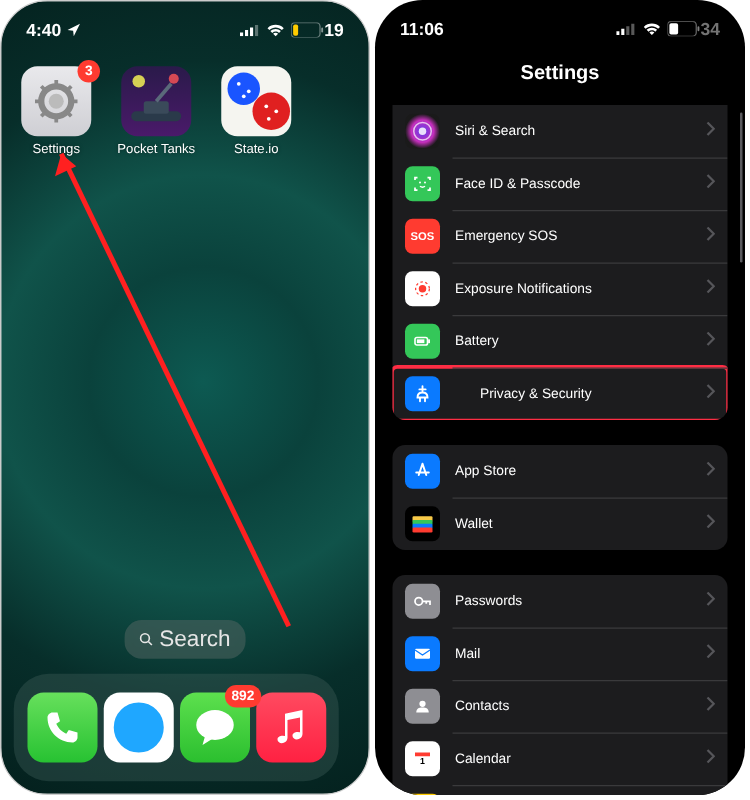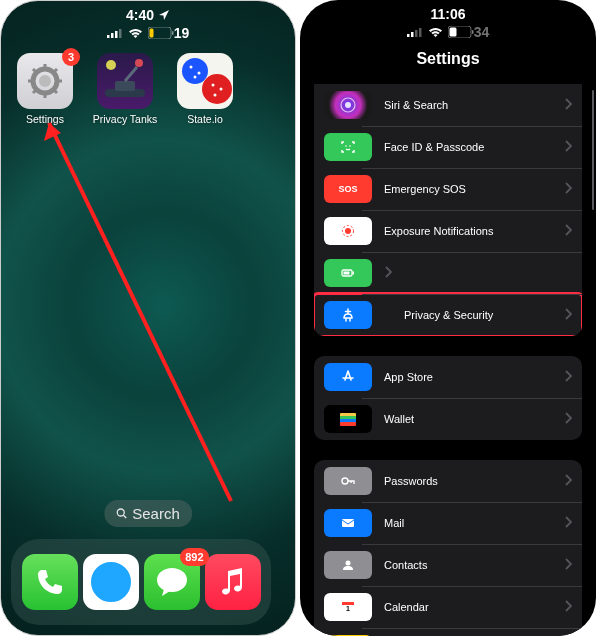--- a/index.html
+++ b/index.html
@@ -1,52 +1,52 @@
 <!DOCTYPE html>
 <html><head>
   <meta charset="utf-8">
   <style>
     * { margin: 0; padding: 0; box-sizing: border-box; font-family: -apple-system, BlinkMacSystemFont, "Helvetica Neue", sans-serif; }
     body { background: #fff; width: 600px; height: 640px; display: flex; gap: 4px; }
     .phone { position: relative; border-radius: 38px; overflow: hidden; flex-shrink: 0; }
     .phone-left { width: 296px; height: 636px; border: 1px solid #ccc; background: radial-gradient(circle at 55% 48%, #0d5a52 0%, #0a423c 25%, #10534a 45%, #072e2a 70%, #04201d 100%); }
     .phone-right { width: 296px; height: 636px; background: #000; }
     
-    .status { height: 40px; display: flex; align-items: center; justify-content: space-between; padding: 6px 20px 0; color: #fff; font-size: 14px; font-weight: 600; flex-direction: column; }
+    .status { height: 40px; display: flex; align-items: center; justify-content: space-between; padding: 6px 20px 0; color: #fff; font-size: 14px; font-weight: 600; }
     .status .left { display: flex; align-items: center; gap: 4px; }
     .status .right { display: flex; align-items: center; gap: 5px; }
     .icon { display: inline-flex; align-items: center; justify-content: center; }
     .batt-wrap{position:relative; display:flex; align-items:center;}
     
     .home-grid { padding: 12px 14px 0; display: flex; gap: 20px; }
     .app { width: 60px; display: flex; flex-direction: column; align-items: center; gap: 4px; position: relative; }
     .app .tile { width: 56px; height: 56px; border-radius: 13px; position: relative; display:flex; align-items:center; justify-content:center; overflow:hidden; }
     .app .label { font-size: 10.5px; color: #fff; text-shadow: 0 0 3px rgba(0,0,0,.5); white-space: nowrap; }
     .badge { position: absolute; top: -5px; right: -5px; min-width: 18px; height: 18px; border-radius: 9px; background: #ff3b30; color: #fff; font-size: 11px; font-weight: 700; display: flex; align-items: center; justify-content: center; padding: 0 4px; z-index:2;}
     .tile-settings { background: linear-gradient(180deg, #e9e9ec, #cfcfd4); }
     .tile-pt { background: linear-gradient(180deg,#2a1a4a,#4a1a6a); }
     .tile-state { background: #f5f5f0; }
     
-    .search-pill { position: absolute; bottom: 108px; left: 50%; transform: translateX(-50%); background: rgba(80,100,96,.55); backdrop-filter: blur(4px); color: #e6e6e6; font-size: 15px; padding: 5px 12px; border-radius: 14px; display: flex; align-items: center; gap: 5px; }
+    .search-pill { position: absolute; bottom: 108px; left: 50%; transform: translateX(-50%); background: rgba(80,100,96,.55); backdrop-filter: blur(4px); color: #e6e6e6; font-size: 18px; padding: 5px 12px; border-radius: 14px; display: flex; align-items: center; gap: 5px; }
     
     .dock { position: absolute; bottom: 10px; left: 10px; right: 24px; height: 86px; border-radius: 28px; background: rgba(60, 90, 85, .42); display: flex; justify-content: space-around; align-items: center; padding: 0 8px; }
     .dock .app { width: 58px; }
     .dock .tile { width: 56px; height: 56px; }
     .tile-phone { background: linear-gradient(180deg,#67e05c,#27c232); }
     .tile-safari { background: #fff; }
     .tile-msg { background: linear-gradient(180deg,#5de04e,#2bbf2f); }
     .tile-music { background: linear-gradient(180deg,#ff4a60,#ff2142); }
     .arrow-svg { position: absolute; top: 0; left: 0; pointer-events: none; }
     
     .nav-title { text-align: center; color: #fff; font-size: 16px; font-weight: 600; padding: 10px 0 16px; }
     .list { padding: 0 14px; }
     .group { background: #1c1c1e; border-radius: 10px; margin-bottom: 20px; overflow: hidden; }
     .row { display: flex; align-items: center; min-height: 42px; padding: 5px 10px 5px 10px; position: relative; }
     .row + .row::before { content: ""; position: absolute; top: 0; left: 48px; right: 0; height: 0.5px; background: #3a3a3c; }
-    .row .ricon { width: 48px; height: 28px; border-radius: 6px; margin-right: 12px; display:flex; align-items:center; justify-content:center; flex-shrink:0;}
+    .row .ricon { width: 28px; height: 28px; border-radius: 6px; margin-right: 12px; display:flex; align-items:center; justify-content:center; flex-shrink:0;}
     .row .rlabel { color: #fff; font-size: 11px; flex: 1; }
     .row .chev { color: #56565a; }
     .ic-siri{background:radial-gradient(circle at 50% 50%, #5a3cf0 0%, #c52fbc 45%, #1a1a1a 70%);} 
     .ic-face{background:#34c759;} .ic-sos{background:#ff3b30;} .ic-exp{background:#fff;} 
     .ic-batt{background:#34c759;} .ic-priv{background:#0a7aff;}
     .ic-store{background:#0a7aff;} .ic-wallet{background:#000;}
     .ic-pass{background:#8e8e93;} .ic-mail{background:#0a7aff;} .ic-contacts{background:#8e8e93;}
     .ic-cal{background:#fff;} .ic-notes{background:#ffcc00;}
     .highlight { outline: 3px solid #ff2d44; outline-offset: -1px; border-radius: 4px; gap: 20px; }
     .scroll-ind { position: absolute; right: 2px; top: 90px; width: 2.5px; height: 120px; background: #5a5a5e; border-radius: 2px; }
@@ -117,21 +117,21 @@
     <div class="app">
       <div class="tile tile-pt">
         <svg width="56" height="56" viewBox="0 0 56 56">
             <rect x="8" y="36" width="40" height="8" rx="4" fill="#2a3a4a"></rect>
             <rect x="18" y="28" width="20" height="10" rx="2" fill="#3a4a5a"></rect>
             <line x1="28" y1="28" x2="40" y2="14" stroke="#5a6a7a" stroke-width="3"></line>
             <circle cx="14" cy="12" r="5" fill="#ff5" opacity=".8"></circle>
             <circle cx="42" cy="10" r="4" fill="#f55" opacity=".8"></circle>
           </svg>
       </div>
-      <span class="label">Privacy Tanks</span>
+      <span class="label">Pocket Tanks</span>
     </div>
     <div class="app">
       <div class="tile tile-state">
         <svg width="56" height="56" viewBox="0 0 56 56">
             <circle cx="18" cy="18" r="13" fill="#1a55ff"></circle>
             <circle cx="40" cy="36" r="15" fill="#e02020"></circle>
             <circle cx="14" cy="14" r="1.5" fill="#fff"></circle>
             <circle cx="22" cy="20" r="1.5" fill="#fff"></circle>
             <circle cx="18" cy="24" r="1.5" fill="#fff"></circle>
             <circle cx="36" cy="32" r="1.5" fill="#fff"></circle>
@@ -277,20 +277,21 @@
             </svg></span>
       </div>
       <div class="row">
         <div class="ricon ic-batt">
             <svg width="18" height="18" viewBox="0 0 18 18">
               <rect x="3" y="6" width="10" height="6" rx="1.5" fill="none" stroke="#fff" stroke-width="1.3"></rect>
               <rect x="13.5" y="7.5" width="1.5" height="3" fill="#fff"></rect>
               <rect x="4.5" y="7.5" width="6" height="3" fill="#fff"></rect>
             </svg>
           </div>
+        <span class="rlabel">Battery</span>
         <span class="chev"><svg width="8" height="12" viewBox="0 0 8 12">
               <path d="M2 1 L7 6 L2 11" fill="none" stroke="currentColor" stroke-width="1.8"></path>
             </svg></span>
       </div>
       <div class="row highlight">
         <div class="ricon ic-priv">
             <svg width="18" height="18" viewBox="0 0 18 18">
               <path d="M9 3 L9 8 M6.5 5.5 L11.5 5.5 M9 8 C6 8 5 10 5 12 L13 12 C13 10 12 8 9 8 Z M7 12 L7 15 M11 12 L11 15" fill="none" stroke="#fff" stroke-width="1.5" stroke-linecap="round"></path>
             </svg>
           </div>

